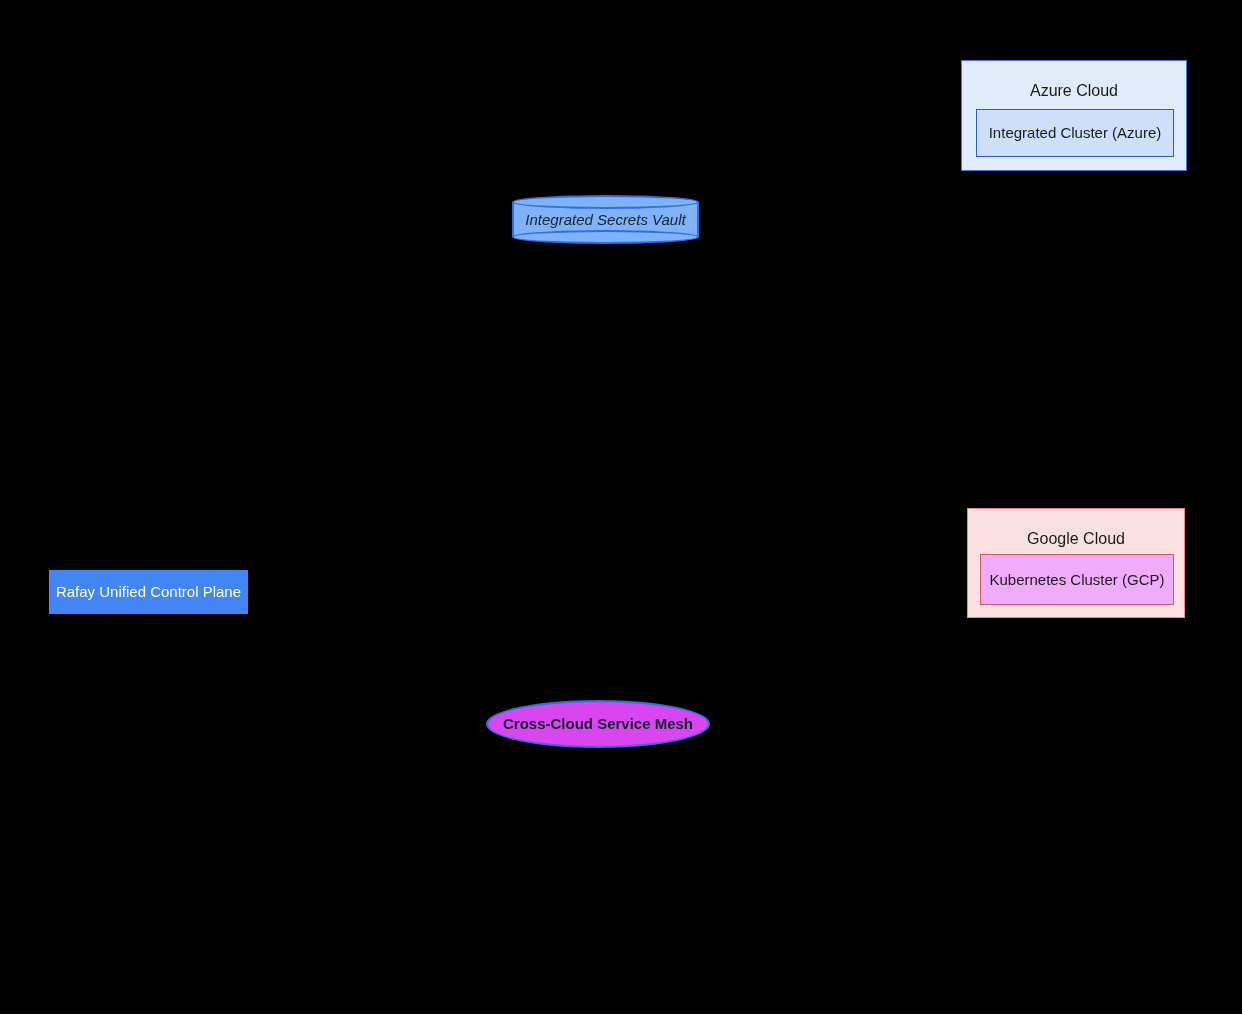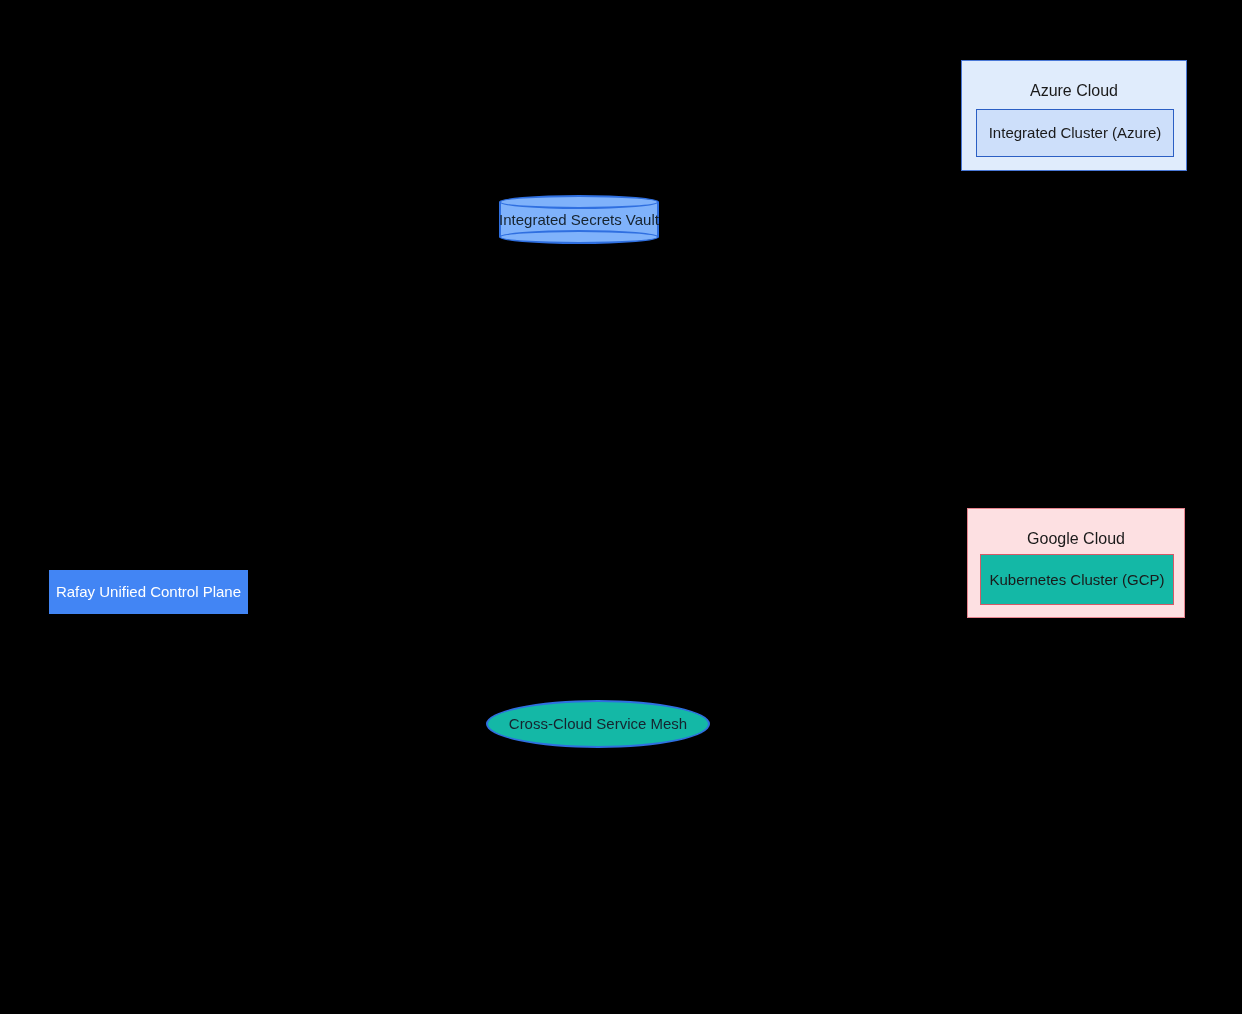--- a/index.html
+++ b/index.html
@@ -67,40 +67,41 @@
   }
   .cluster-box .node-label {
     font-size: 15px;
     color: #1a1a1a;
   }
 
   .group-azure  { background: #e0ecfc; border-color: #4a78d6; }
   .azure-cluster{ background: #cddffa; border-color: #2b5fc4; }
 
   .group-gcp    { background: #fde0e2; border-color: #e8848f; }
-  .gcp-cluster  { background: #14b8a6; border-color: #d45a67; text-align: right; }
+  .gcp-cluster  { background: #f0abfc; border-color: #d45a67; text-align: right; }
 
   .group-aws    { background: #fdf3d0; border-color: #f0b429; }
   .aws-cluster  { background: #fbe3a0; border-color: #d89b19; }
 
   
   .control-plane {
     background: #4285f4;
     border: 1px solid #4285f4;
   }
   .control-plane .node-label {
     color: #ffffff;
     font-size: 15px;
   }
 
   
   .ellipse-node {
     border-radius: 50%;
-    background: #14b8a6;
+    background: #d946ef;
     border: 2px solid #2f6fe0;
+    font-weight: bold;
   }
   .ellipse-node .node-label {
     color: #16232e;
     font-size: 15px;
   }
 
   
   .cylinder-node {
     position: absolute;
   }
@@ -184,21 +185,21 @@
     <div class="cluster-box gcp-cluster" style="left:12px; top:45px; width:194px; height:51px;">
       <span class="node-label">Kubernetes Cluster (GCP)</span>
     </div>
   </div>
 
 
   <div class="node control-plane" style="left:49px; top:570px; width:199px; height:44px;">
     <span class="node-label">Rafay Unified Control Plane</span>
   </div>
 
-  <div class="cylinder-node" style="left:499px; top:195px; width:160px; height:49px;">
+  <div class="cylinder-node" style="left:512px; top:195px; width:187px; height:49px;font-style:italic;">
     <div class="cylinder-body"></div>
     <div class="cylinder-cap bottom"></div>
     <div class="cylinder-cap top"></div>
     <div class="cylinder-text">Integrated Secrets Vault</div>
   </div>
 
   <div class="node ellipse-node" style="left:486px; top:700px; width:224px; height:48px;">
     <span class="node-label">Cross-Cloud Service Mesh</span>
   </div>
 

